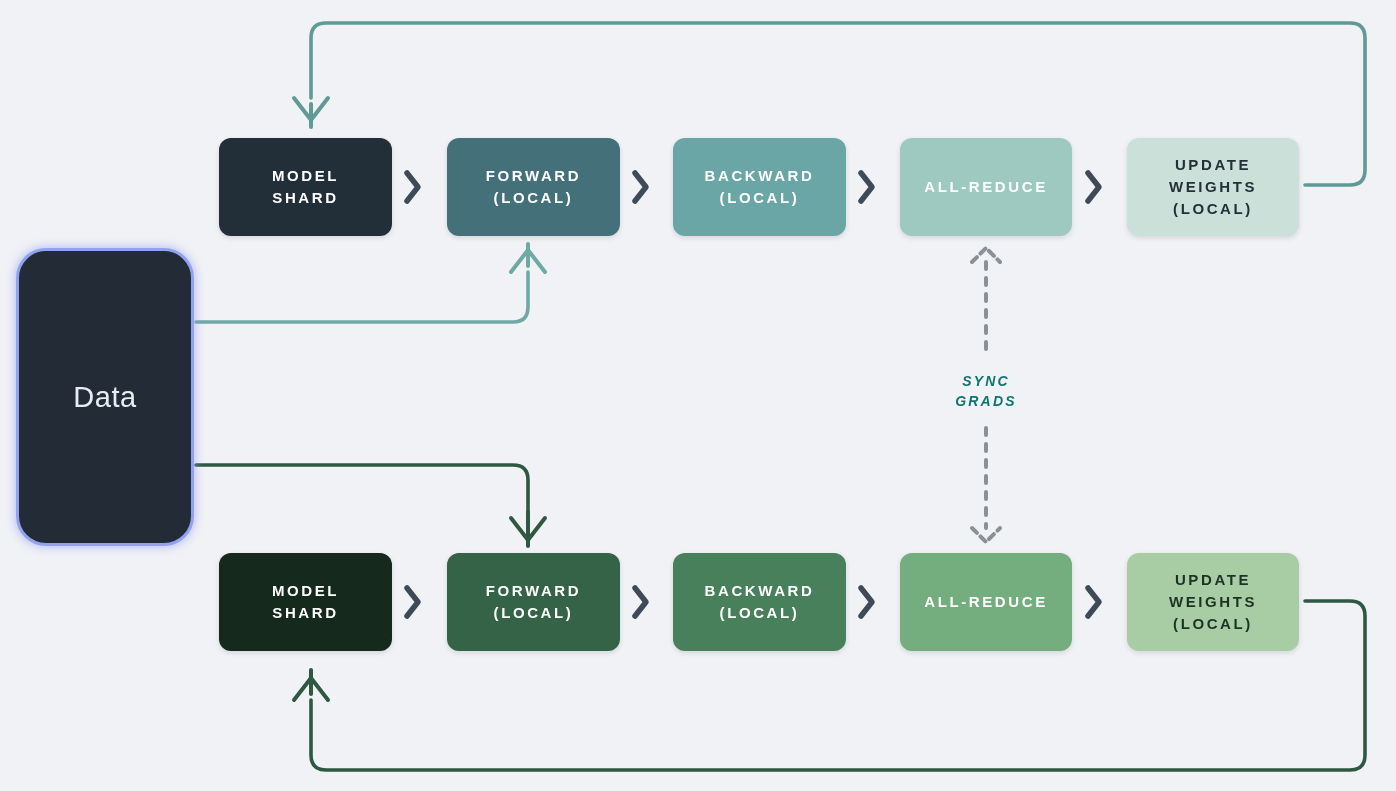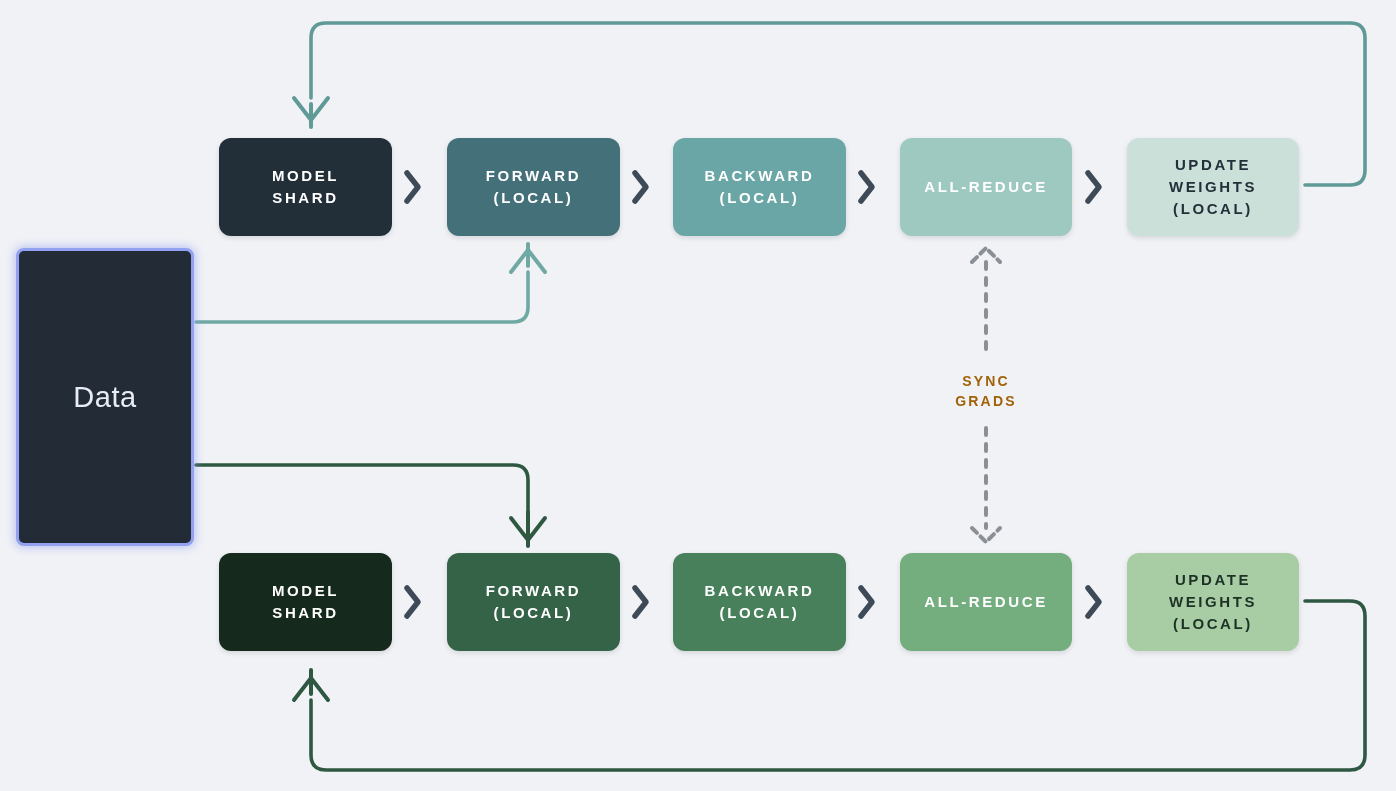--- a/index.html
+++ b/index.html
@@ -39,21 +39,21 @@
     line-height: 1.45;
     white-space: pre-line;
     padding: 0 6px;
   }
   .data-node {
     position: absolute;
     box-sizing: border-box;
     display: flex;
     align-items: center;
     justify-content: center;
-    border-radius: 8px;
+    border-radius: 30px;
     border: 3px solid #93a2f0;
     box-shadow: 0 0 9px 2px rgba(147,162,240,0.55);
   }
   .data-node .lbl {
     font-size: 29px;
     font-weight: normal;
     letter-spacing: 0.5px;
   }
   .chev {
     position: absolute;
@@ -64,22 +64,23 @@
     justify-content: center;
   }
   .chev svg { display: block; }
   .sync-label {
     position: absolute;
     text-align: center;
     font-size: 14px;
     font-weight: bold;
     letter-spacing: 2.2px;
     line-height: 1.45;
-    color: #a16207;
+    color: #0f766e;
     white-space: pre-line;
+    font-style: italic;
   }
 </style>
 </head>
 <body>
 
 <div id="canvas">
 
   <svg id="wires" viewBox="0 0 1396 791" width="1396" height="791">
     <defs>
       <marker id="ah-teal-down" viewBox="0 0 12 12" refX="6" refY="9" markerWidth="7" markerHeight="7" orient="auto-start-reverse">

